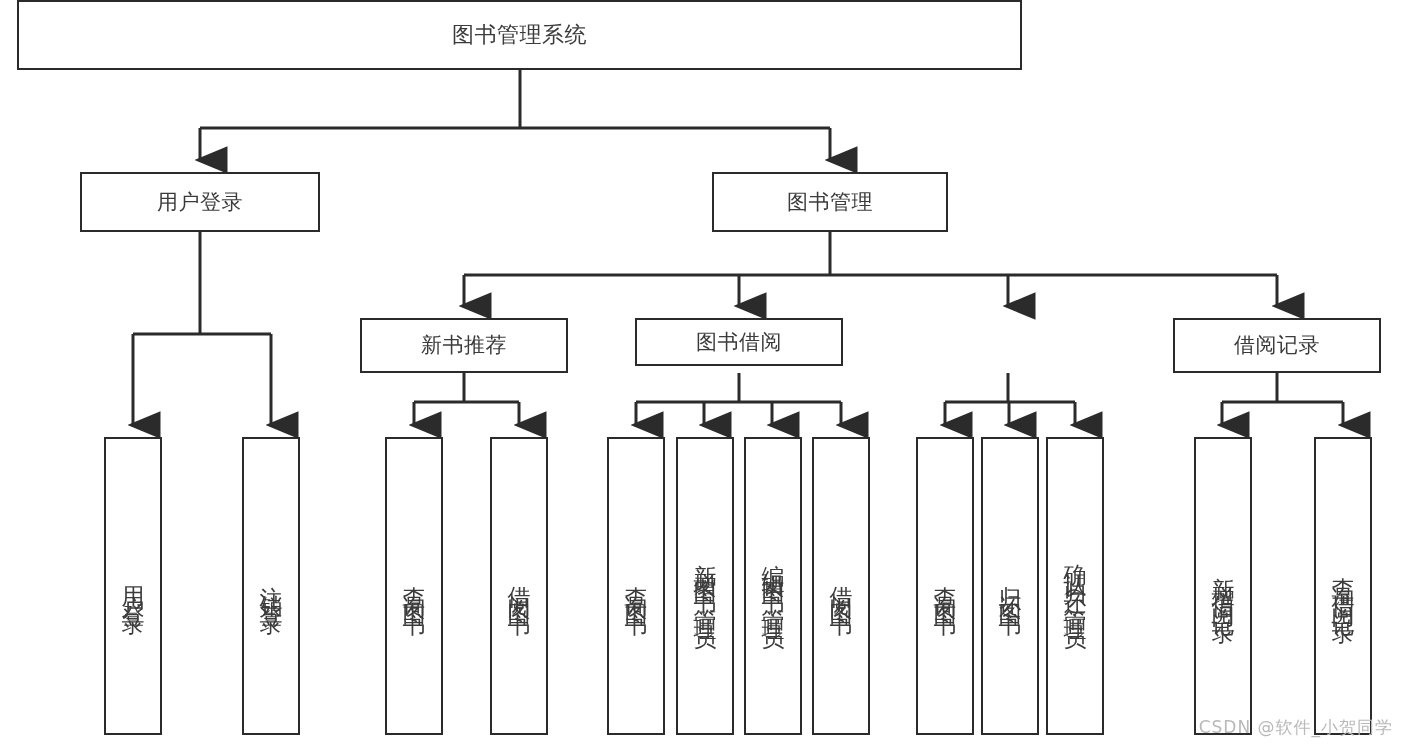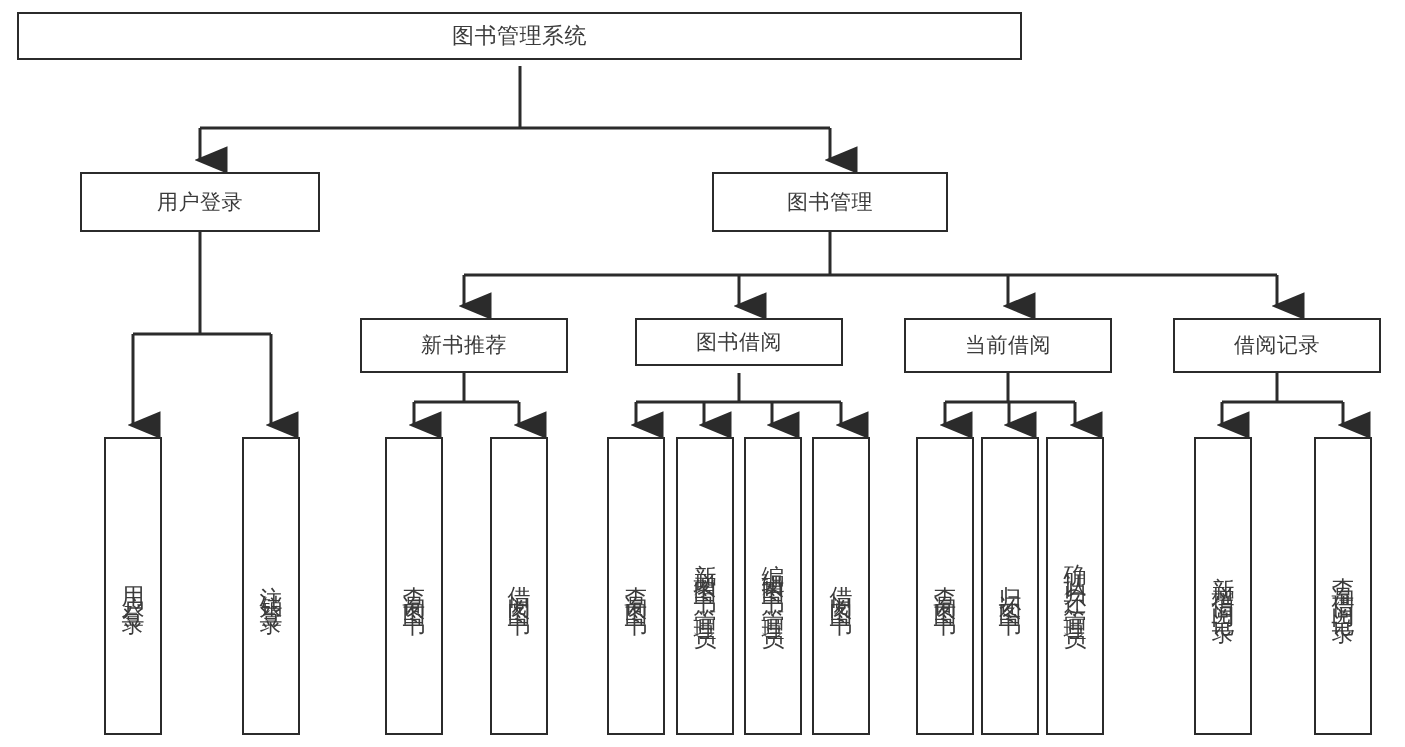--- a/index.html
+++ b/index.html
@@ -115,43 +115,40 @@
       <path d="M1009 402 L1009 425" marker-end="url(#arw)"></path>
       <path d="M1075 402 L1075 425" marker-end="url(#arw)"></path>
 
       <path d="M1277 373 L1277 402"></path>
       <path d="M1222 402 L1343 402"></path>
       <path d="M1222 402 L1222 425" marker-end="url(#arw)"></path>
       <path d="M1343 402 L1343 425" marker-end="url(#arw)"></path>
     </g>
   </svg>
 
-  <div class="node h-node" id="n-root" style="left:17px;top:12px;width:1005px;height:48px;">
+  <div class="node h-node" id="n-root" style="left:17px;top:0;width:1005px;height:70px;">
     <span class="lbl">图书管理系统</span>
   </div>
 
   <div class="node h-node" style="left:80px;top:172px;width:240px;height:60px;">
     <span class="lbl">用户登录</span>
   </div>
 
   <div class="node h-node" style="left:712px;top:172px;width:236px;height:60px;">
     <span class="lbl">图书管理</span>
   </div>
 
   <div class="node h-node" style="left:360px;top:318px;width:208px;height:55px;">
     <span class="lbl">新书推荐</span>
   </div>
 
   <div class="node h-node" style="left:635px;top:318px;width:208px;height:48px;">
     <span class="lbl">图书借阅</span>
   </div>
 
-  <div class="node h-node" style="left:904px;top:318px;width:208px;height:55px;">
-    <span class="lbl">当前借阅</span>
-  </div>
 
   <div class="node h-node" style="left:1173px;top:318px;width:208px;height:55px;">
     <span class="lbl">借阅记录</span>
   </div>
 
   <div class="node v-node mid" style="left:104px;top:437px;width:58px;height:298px;">
     <span class="lbl" style="margin-top: 123px;">用户登录</span>
   </div>
 
   <div class="node v-node mid" style="left:242px;top:437px;width:58px;height:298px;">
@@ -195,14 +192,15 @@
   </div>
 
   <div class="node v-node mid" style="left:1194px;top:437px;width:58px;height:298px;">
     <span class="lbl" style="margin-top: 114px;">新增借阅记录</span>
   </div>
 
   <div class="node v-node mid" style="left:1314px;top:437px;width:58px;height:298px;">
     <span class="lbl" style="margin-top: 114px;">查询借阅记录</span>
   </div>
 
+  <div id="watermark">CSDN @软件_小贺同学</div>
 
 </div>
 
 </body></html>

